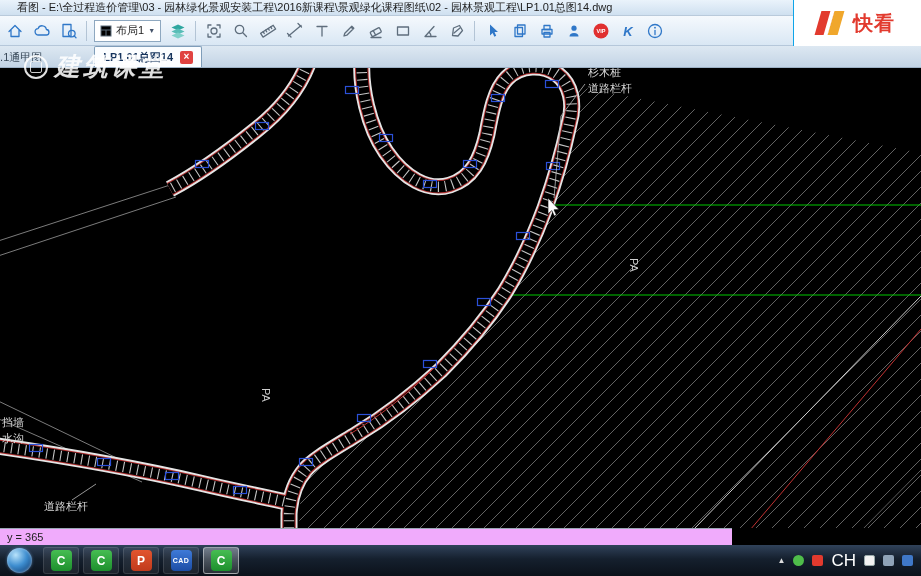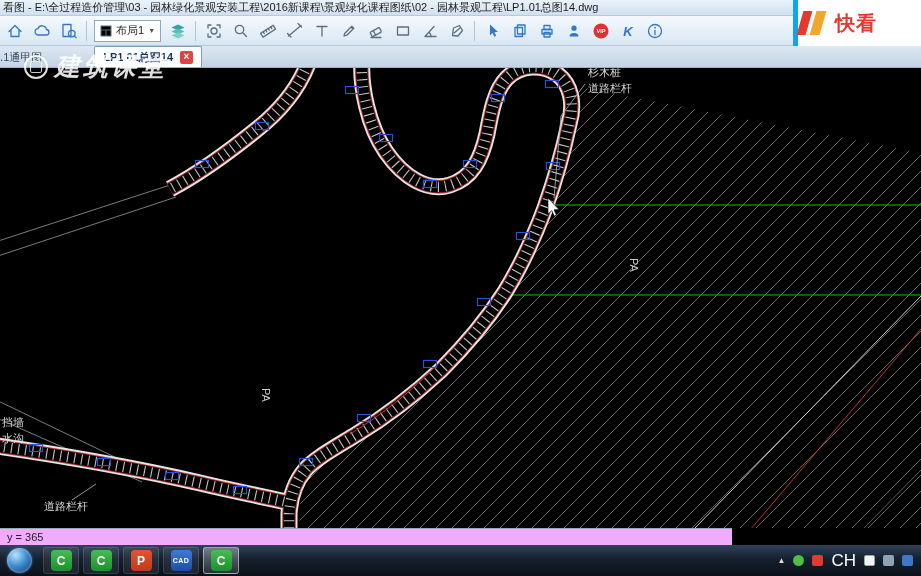--- a/index.html
+++ b/index.html
@@ -1,25 +1,25 @@
 <!DOCTYPE html>
 <html><head>
 <meta charset="utf-8">
 <style>
   html,body{margin:0;padding:0;}
   body{width:921px;height:576px;overflow:hidden;font-family:"Liberation Sans",sans-serif;background:#000;}
   .window{position:relative;width:921px;height:576px;background:#000;}
 
   
   .titlebar{height:16px;background:linear-gradient(#eaf3fb,#cfe0f0);display:flex;align-items:center;
-    font-size:11px;color:#1c1c1c;white-space:nowrap;overflow:hidden;padding-left:3px;border-bottom:1px solid #b9cadb;box-sizing:border-box;}
+    font-size:11px;color:#1c1c1c;white-space:nowrap;overflow:hidden;padding-left:17px;border-bottom:1px solid #b9cadb;box-sizing:border-box;}
 
   
   .logo{position:absolute;top:0;right:0;width:128px;height:46px;background:#fff;z-index:30;
-    display:flex;align-items:center;gap:7px;box-sizing:border-box;padding-left:0;border-left:5px solid #0ea5e9;margin-left:15px;}
+    display:flex;align-items:center;gap:7px;box-sizing:border-box;padding-left:22px;border-left:1px solid #0ea5e9;margin-left:15px;}
   .logo-mark{position:relative;width:30px;height:28px;flex:0 0 auto;}
   .logo-mark .p1{position:absolute;left:2px;top:2px;width:13px;height:24px;background:#e23a2e;transform:skewX(-16deg);}
   .logo-mark .p2{position:absolute;left:15px;top:2px;width:10px;height:24px;background:#f0a72c;transform:skewX(-16deg);}
   .logo-mark .gap{position:absolute;left:11px;top:0;width:4px;height:28px;background:#fff;transform:skewX(-16deg);}
   .logo-text{color:#e23a2e;font-weight:bold;font-size:20px;letter-spacing:1px;}
 
   
   .toolbar{height:30px;background:linear-gradient(#f5f9fd,#d9e7f4);display:flex;align-items:center;
     padding:0 1px;border-bottom:1px solid #b5c7da;box-sizing:border-box;}
   .tbtn{width:27px;height:24px;display:flex;align-items:center;justify-content:center;border-radius:3px;flex:0 0 auto;}

